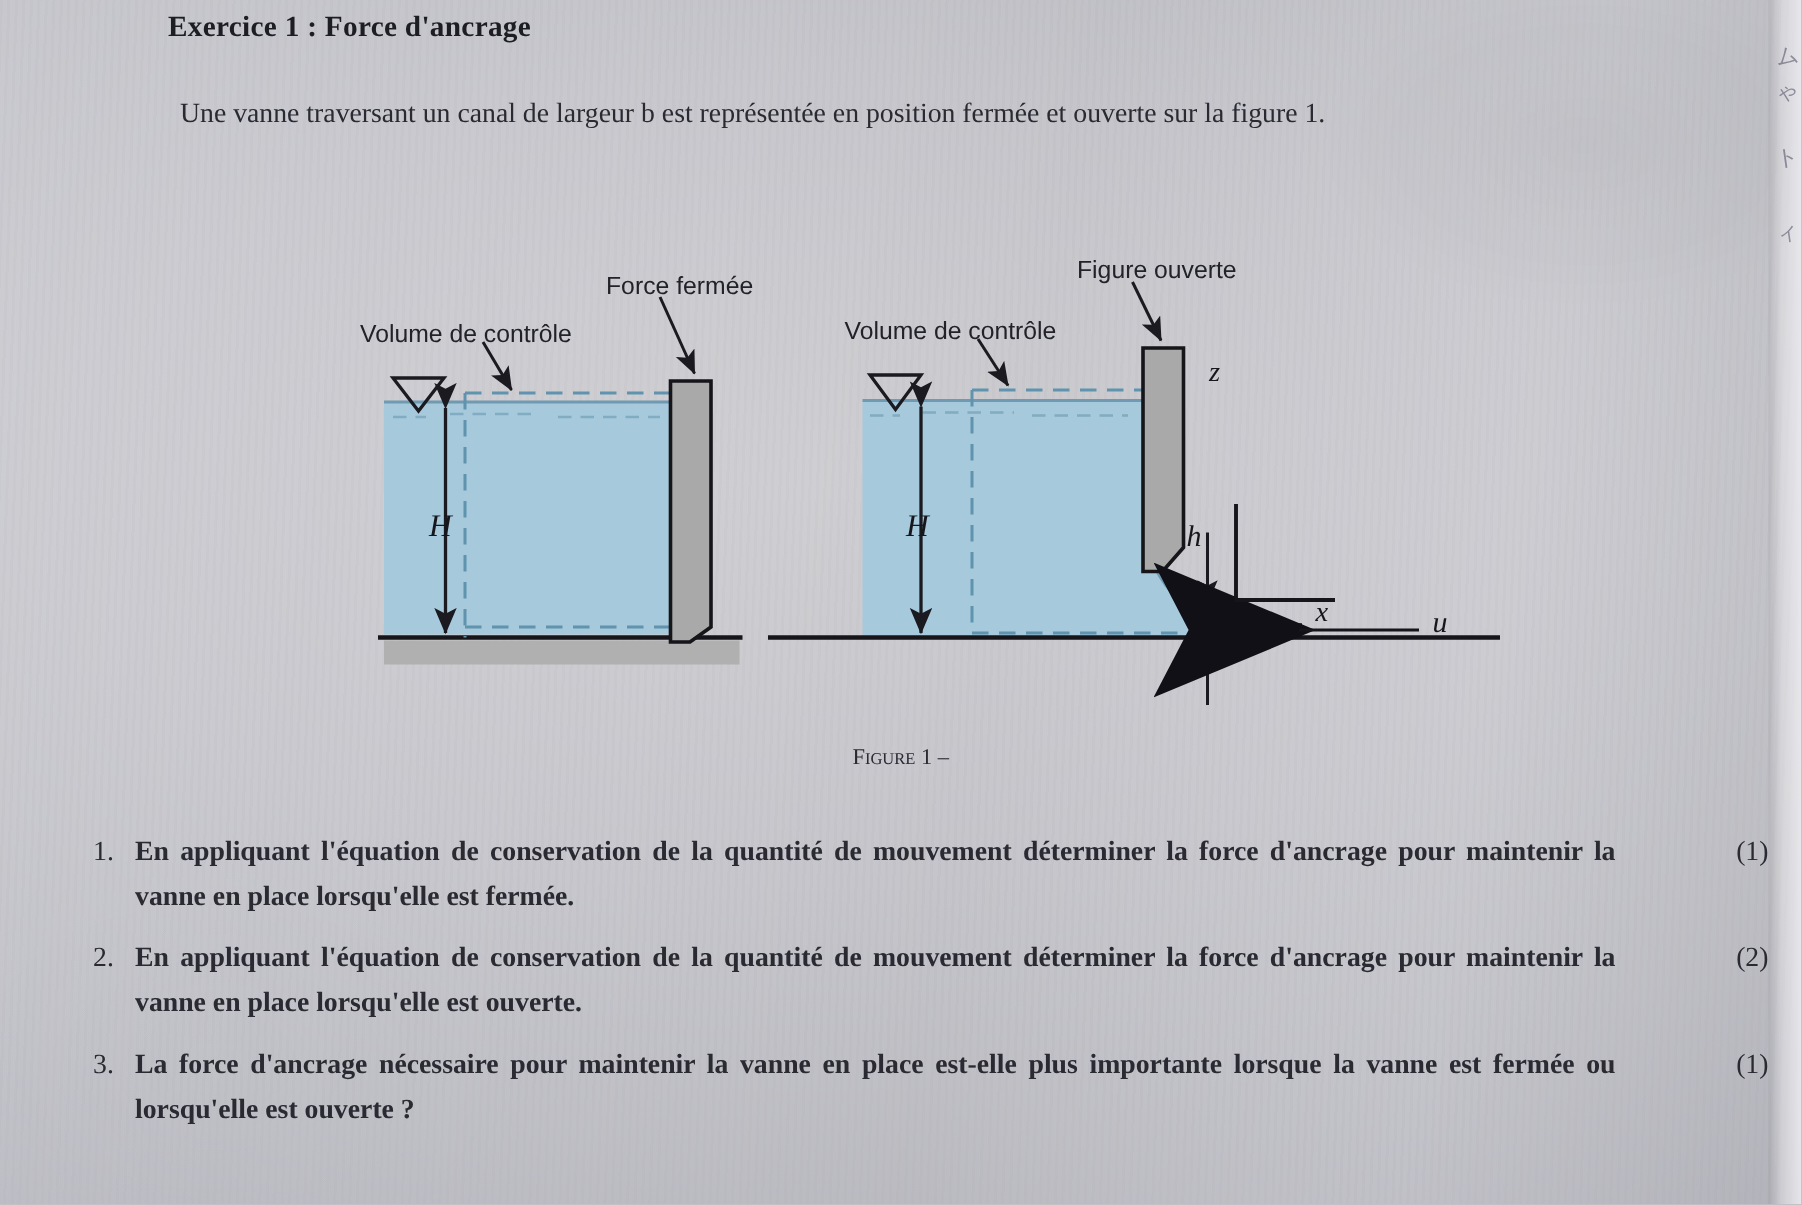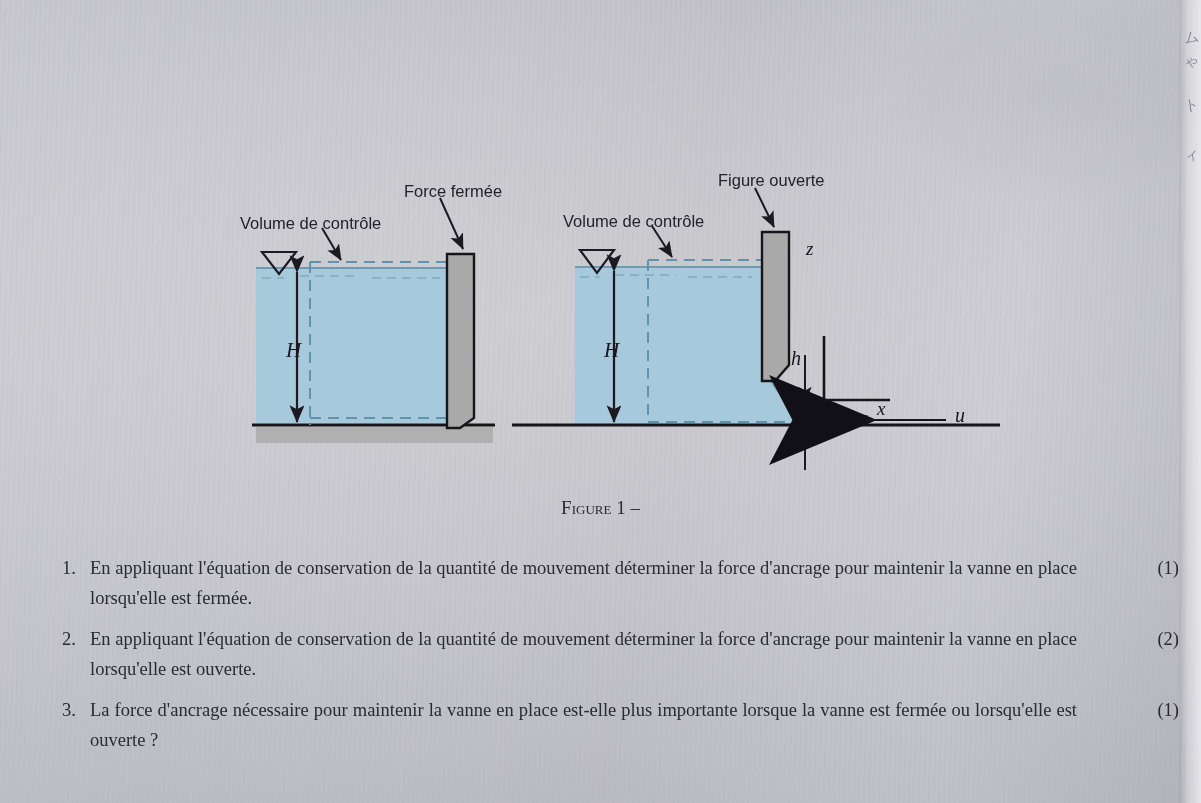--- a/index.html
+++ b/index.html
@@ -46,21 +46,21 @@
     position: absolute; left: 68px; top: 62px; width: 1120px;
     font-size: 18.5px; line-height: 29px;
     text-align: justify; text-indent: 52px;
     color: #2a2a33;
   }
 
   
   .figure { position: absolute; left: 0; top: 150px; width: 1201px; height: 345px; }
   .fig-caption {
     position: absolute; left: 0; top: 497px; width: 1201px;
-    text-align: center; font-size: 19px; color: #2a2a33;
+    text-align: center; font-size: 15px; color: #2a2a33;
   }
   .sc { font-variant: small-caps; }
 
   .dlabel {
     position: absolute; font-size: 16.5px; color: #22222a;
     white-space: nowrap; font-family: "Liberation Sans", sans-serif;
   }
   .mlabel {
     position: absolute; font-style: italic; font-size: 21px;
     color: #16161c; font-family: "Liberation Serif", serif;
@@ -68,38 +68,40 @@
 
   svg { position: absolute; left: 0; top: 0; overflow: visible; }
 
   
   .qlist { position: absolute; left: 62px; top: 553px; width: 1125px; }
   .q {
     position: relative; display: flex; align-items: flex-start;
     font-size: 18.5px; line-height: 30px; margin-bottom: 11px;
   }
   .q-num { width: 28px; flex: none; color: #2a2a33; }
-  .q-body { flex: 1; text-align: justify; color: #2a2a33; padding-right: 110px; }
+  .q-body { flex: 1; text-align: justify; color: #2a2a33; padding-right: 110px; font-weight: bold; }
   .q-mark {
     position: absolute; right: 8px; top: 0;
     font-size: 18.5px; color: #2a2a33;
   }
 </style>
 </head>
 <body>
 
 <div id="page">
 
   <div class="page-edge"></div>
   <div class="edge-mark" style="top:28px;">ム</div>
   <div class="edge-mark" style="top:52px;">ゃ</div>
   <div class="edge-mark" style="top:96px;">ト</div>
   <div class="edge-mark" style="top:146px;">ィ</div>
 
-
+  <div class="title">Exercice 1 : Force d'ancrage</div>
+
+  <div class="para">Une vanne traversant un canal de largeur b est représentée en position fermée et ouverte sur la figure 1.</div>
 
   <div class="figure">
 
     <svg width="1201" height="345">
       <defs>
         <marker id="ah" markerWidth="9" markerHeight="9" refX="7.6" refY="3.4" orient="auto">
           <path d="M0,0 L8,3.4 L0,6.8 L1.8,3.4 z" fill="#1a1a20"></path>
         </marker>
         <marker id="ah2" markerWidth="9" markerHeight="9" refX="7.6" refY="3.4" orient="auto">
           <path d="M0,0 L8,3.4 L0,6.8 L1.8,3.4 z" fill="#1a1a20"></path>

